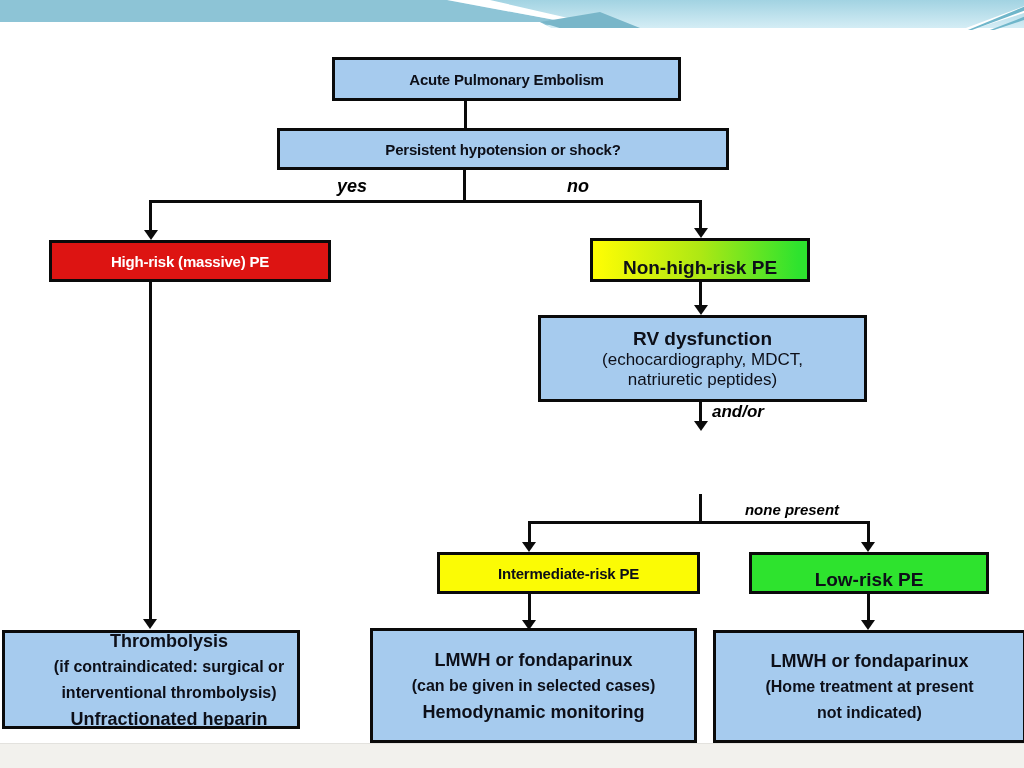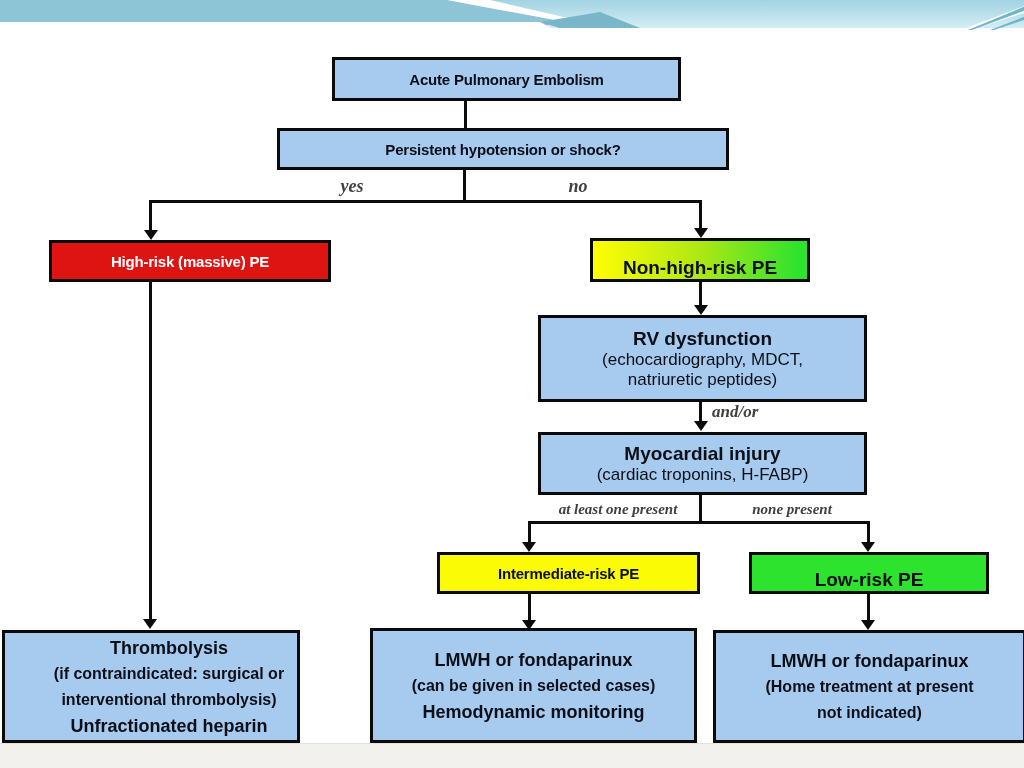--- a/index.html
+++ b/index.html
@@ -24,21 +24,21 @@
 
   #node-title{left:293px;top:57px;width:349px;height:44px;}
   #node-question{left:238px;top:128px;width:452px;height:42px;}
   #node-highrisk{left:10px;top:240px;width:282px;height:42px;background:#dd1412;color:#ffffff;}
   #node-nonhigh{left:590px;top:238px;width:220px;height:44px;
     background:linear-gradient(90deg,#fdfd04 2%,#aee814 50%,#2ee32e 96%);}
   #node-rv{left:538px;top:315px;width:329px;height:87px;}
   #node-myo{left:538px;top:432px;width:329px;height:63px;}
   #node-intermediate{left:398px;top:552px;width:263px;height:42px;background:#fbfb05;justify-content:center;}
   #node-low{left:749px;top:552px;width:240px;height:42px;background:#2ee32e;}
-  #node-tx-high{left:2px;top:630px;width:298px;height:113px;padding-left:36px;}
+  #node-tx-high{left:2px;top:630px;width:298px;height:99px;padding-left:36px;}
   #node-tx-mid{left:370px;top:628px;width:327px;height:115px;}
   #node-tx-low{left:713px;top:630px;width:313px;height:113px;}
 
   
   .conn{position:absolute;background:#0b0b0b;z-index:5;}
   .arrowhead{position:absolute;width:0;height:0;z-index:6;
     border-left:7px solid transparent;border-right:7px solid transparent;
     border-top:10px solid #0b0b0b;}
   #conn-title-q{left:464px;top:99px;width:3px;height:30px;}
   #conn-q-branch{left:463px;top:168px;width:3px;height:35px;}
@@ -59,21 +59,21 @@
   #ah-b1-right{left:694px;top:228px;}
   #ah-long-left{left:143px;top:619px;}
   #ah-nonhigh-rv{left:694px;top:305px;}
   #ah-rv-myo{left:694px;top:421px;}
   #ah-b2-left{left:522px;top:542px;}
   #ah-b2-right{left:861px;top:542px;}
   #ah-int-tx{left:522px;top:620px;}
   #ah-low-tx{left:861px;top:620px;}
 
   
-  .edge-label{position:absolute;font-style:italic;color:#404040;text-align:center;z-index:8;font-family:Liberation Serif, serif;}
+  .edge-label{position:absolute;font-style:italic;color:#000000;text-align:center;z-index:8;}
   #label-yes{left:317px;top:176px;width:70px;font-size:18px;font-weight:600;}
   #label-no{left:543px;top:176px;width:70px;font-size:18px;font-weight:600;}
   #label-andor{left:712px;top:402px;width:90px;font-size:17px;font-weight:700;text-align:left;}
   #label-atleast{left:512px;top:501px;width:212px;font-size:15px;font-weight:600;}
   #label-none{left:696px;top:501px;width:192px;font-size:15px;font-weight:600;}
 </style>
 </head>
 <body>
 
 <div class="slide">
@@ -112,24 +112,20 @@
   <div class="node bold-md" id="node-nonhigh">
     <div>Non-high-risk PE</div>
   </div>
 
   <div class="node blue" id="node-rv">
     <div class="bold-md">RV dysfunction</div>
     <div class="sub">(echocardiography, MDCT,</div>
     <div class="sub">natriuretic peptides)</div>
   </div>
 
-  <div class="node blue" id="node-myo">
-    <div class="bold-md">Myocardial injury</div>
-    <div class="sub">(cardiac troponins, H-FABP)</div>
-  </div>
 
   <div class="node bold-lg" id="node-intermediate">
     <div>Intermediate-risk PE</div>
   </div>
 
   <div class="node bold-md" id="node-low">
     <div>Low-risk PE</div>
   </div>
 
   <div class="node blue" id="node-tx-high">
@@ -172,18 +168,17 @@
   <div class="arrowhead" id="ah-nonhigh-rv"></div>
   <div class="arrowhead" id="ah-rv-myo"></div>
   <div class="arrowhead" id="ah-b2-left"></div>
   <div class="arrowhead" id="ah-b2-right"></div>
   <div class="arrowhead" id="ah-int-tx"></div>
   <div class="arrowhead" id="ah-low-tx"></div>
 
   <div class="edge-label" id="label-yes">yes</div>
   <div class="edge-label" id="label-no">no</div>
   <div class="edge-label" id="label-andor">and/or</div>
-  <div class="edge-label" id="label-atleast">at least one present</div>
   <div class="edge-label" id="label-none">none present</div>
 
   <div class="bottom-strip"></div>
 
 </div>
 
 </body></html>

